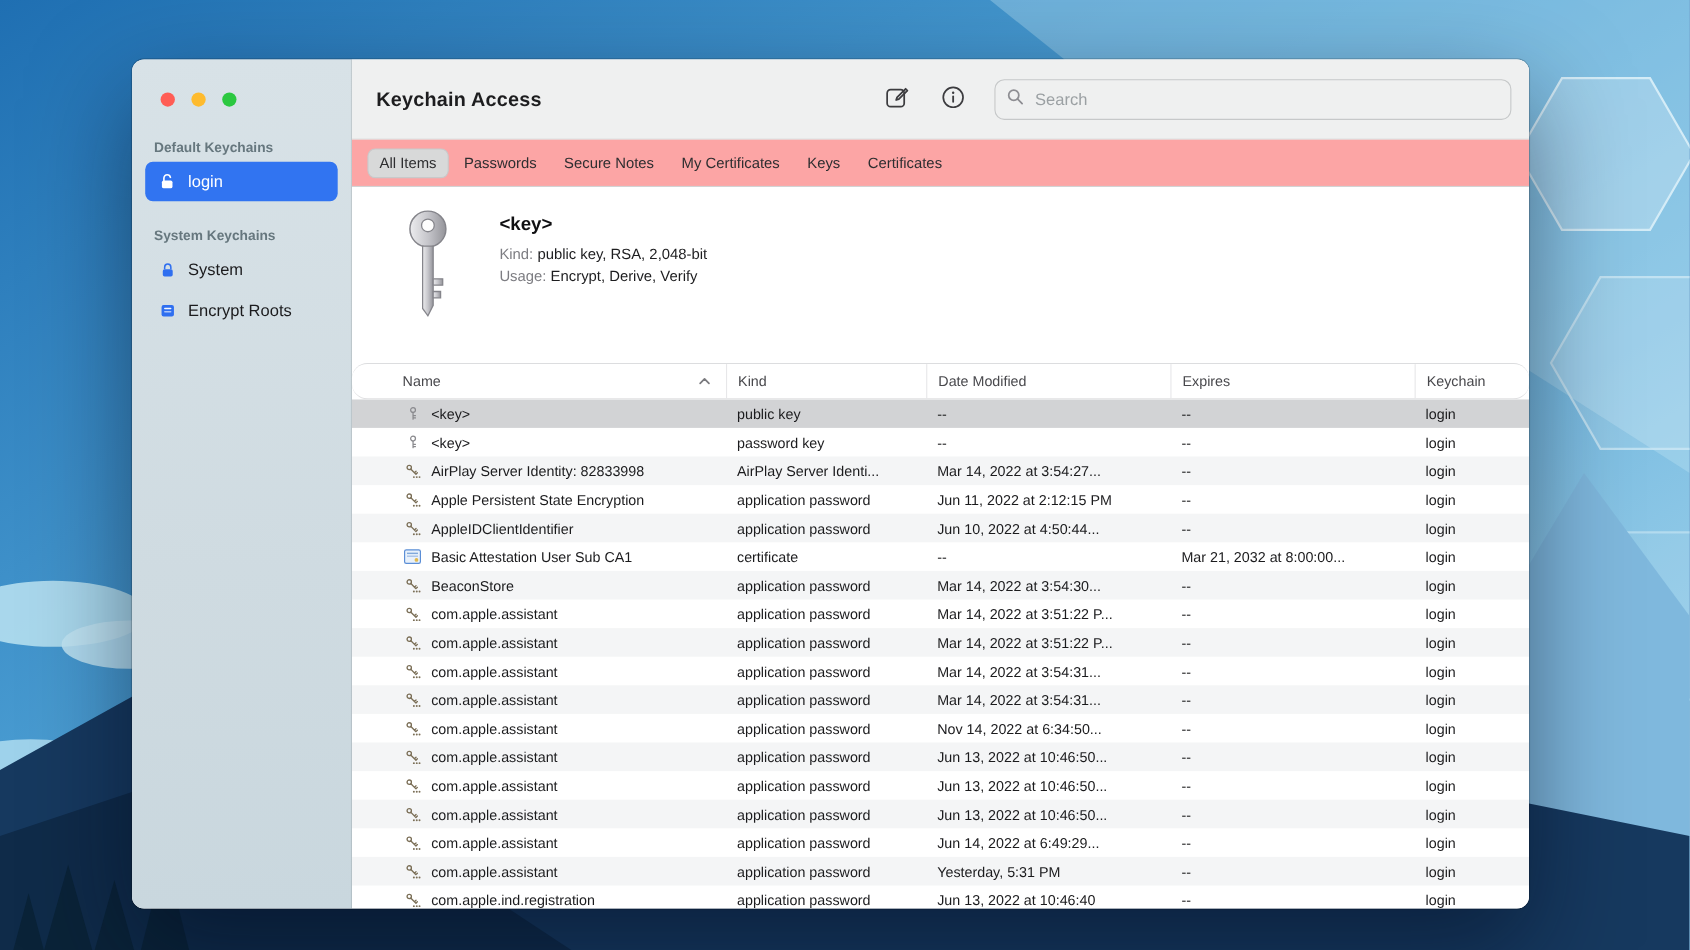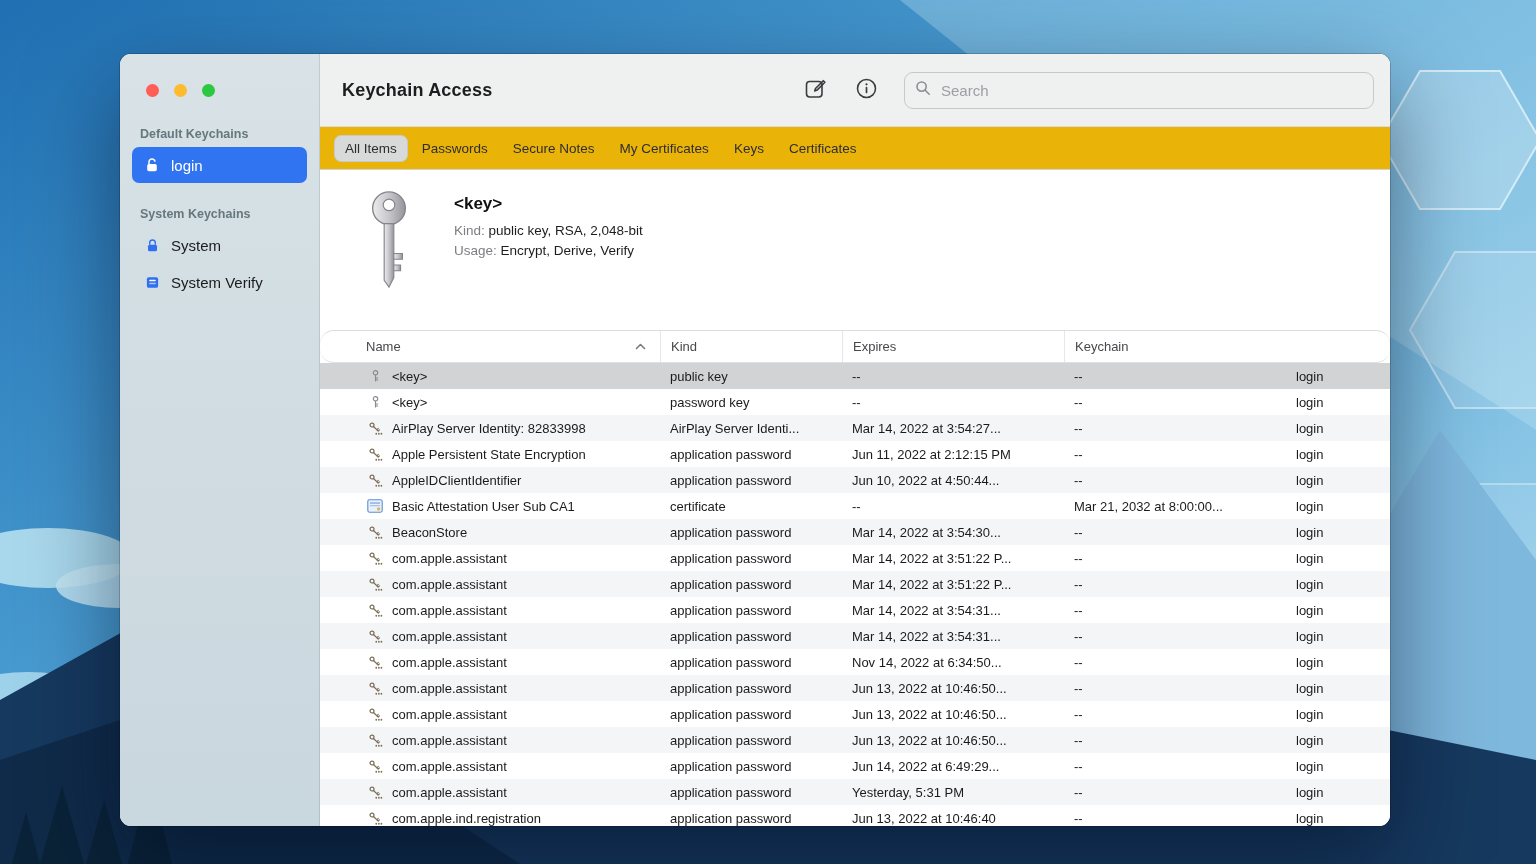--- a/index.html
+++ b/index.html
@@ -38,21 +38,21 @@
     display:flex;align-items:center;padding:0 16px 0 22px;box-sizing:border-box;gap:19px;}
   .toolbar h1{font-size:18px;font-weight:700;color:#1d1d1f;margin:0;letter-spacing:.2px;}
   .toolbar-right{margin-left:auto;display:flex;align-items:center;gap:24px;}
   .tool-btn{background:none;border:none;padding:2px;display:flex;align-items:center;cursor:default;}
   .search{width:470px;height:37px;border:1px solid #c6c8c9;border-radius:9px;background:#eff0f0;
     display:flex;align-items:center;padding:0 10px;gap:8px;box-sizing:border-box;}
   .search input{border:none;outline:none;background:transparent;font-size:15px;flex:1;
     color:#222;font-family:inherit;min-width:0;}
   .search input::placeholder{color:#9ba0a3;}
 
-  .tabbar{height:43px;flex:0 0 43px;background:#eab308;border-bottom:1px solid #d2d3d4;
+  .tabbar{height:43px;flex:0 0 43px;background:#fca5a5;border-bottom:1px solid #d2d3d4;
     display:flex;align-items:center;gap:3px;padding:0 14px;box-sizing:border-box;}
   .tab{font-size:13.5px;color:#2e2e30;padding:5px 10px;border-radius:7px;border:1px solid transparent;cursor:default;}
   .tab.selected{background:#d8d9d9;border-color:#c8c9ca;}
 
   .detail{height:160px;flex:0 0 160px;box-sizing:border-box;background:#fff;
     display:flex;align-items:flex-start;gap:36px;padding:20px 0 0 40px;}
   .detail-title{font-size:17px;font-weight:700;color:#101012;margin:4px 0 9px;}
   .detail-line{font-size:13.5px;margin:5px 0;color:#1d1d1f;}
   .detail-line .lbl{color:#7d7d82;}
 
@@ -138,21 +138,21 @@
     <span>System</span>
   </div>
             <div class="side-item">
     <span class="icon">
                 <svg width="15" height="15" viewBox="0 0 16 16">
                   <rect x="2" y="2.4" width="12" height="11.2" rx="2" fill="currentColor"></rect>
                   <rect x="4.4" y="5" width="7.2" height="1.6" rx="0.8" fill="#fff" opacity="0.95"></rect>
                   <rect x="4.4" y="8.2" width="7.2" height="1.6" rx="0.8" fill="#fff" opacity="0.6"></rect>
                 </svg>
               </span>
-    <span>System Verify</span>
+    <span>Encrypt Roots</span>
   </div>
           </div>
   </div>
       </div>
   </aside>
 
   <main class="main">
 
     <div class="toolbar">
       <h1>Keychain Access</h1>
@@ -243,20 +243,23 @@
             <span>Name</span>
             <span class="sort">
               <svg width="11" height="7" viewBox="0 0 11 7">
                 <path d="M1.5 5.5 5.5 1.5 9.5 5.5" fill="none" stroke="#7a7a7e" stroke-width="1.6" stroke-linecap="round" stroke-linejoin="round"></path>
               </svg>
             </span>
           </div>
           <div class="hcell c1">
             <span>Kind</span>
           </div>
+          <div class="hcell c2">
+            <span>Date Modified</span>
+          </div>
           <div class="hcell c3">
             <span>Expires</span>
           </div>
           <div class="hcell c4">
             <span>Keychain</span>
           </div>
         </div>
       <div class="tbody" id="tbody">
           <div class="row selected">
             <div class="cell c0">

